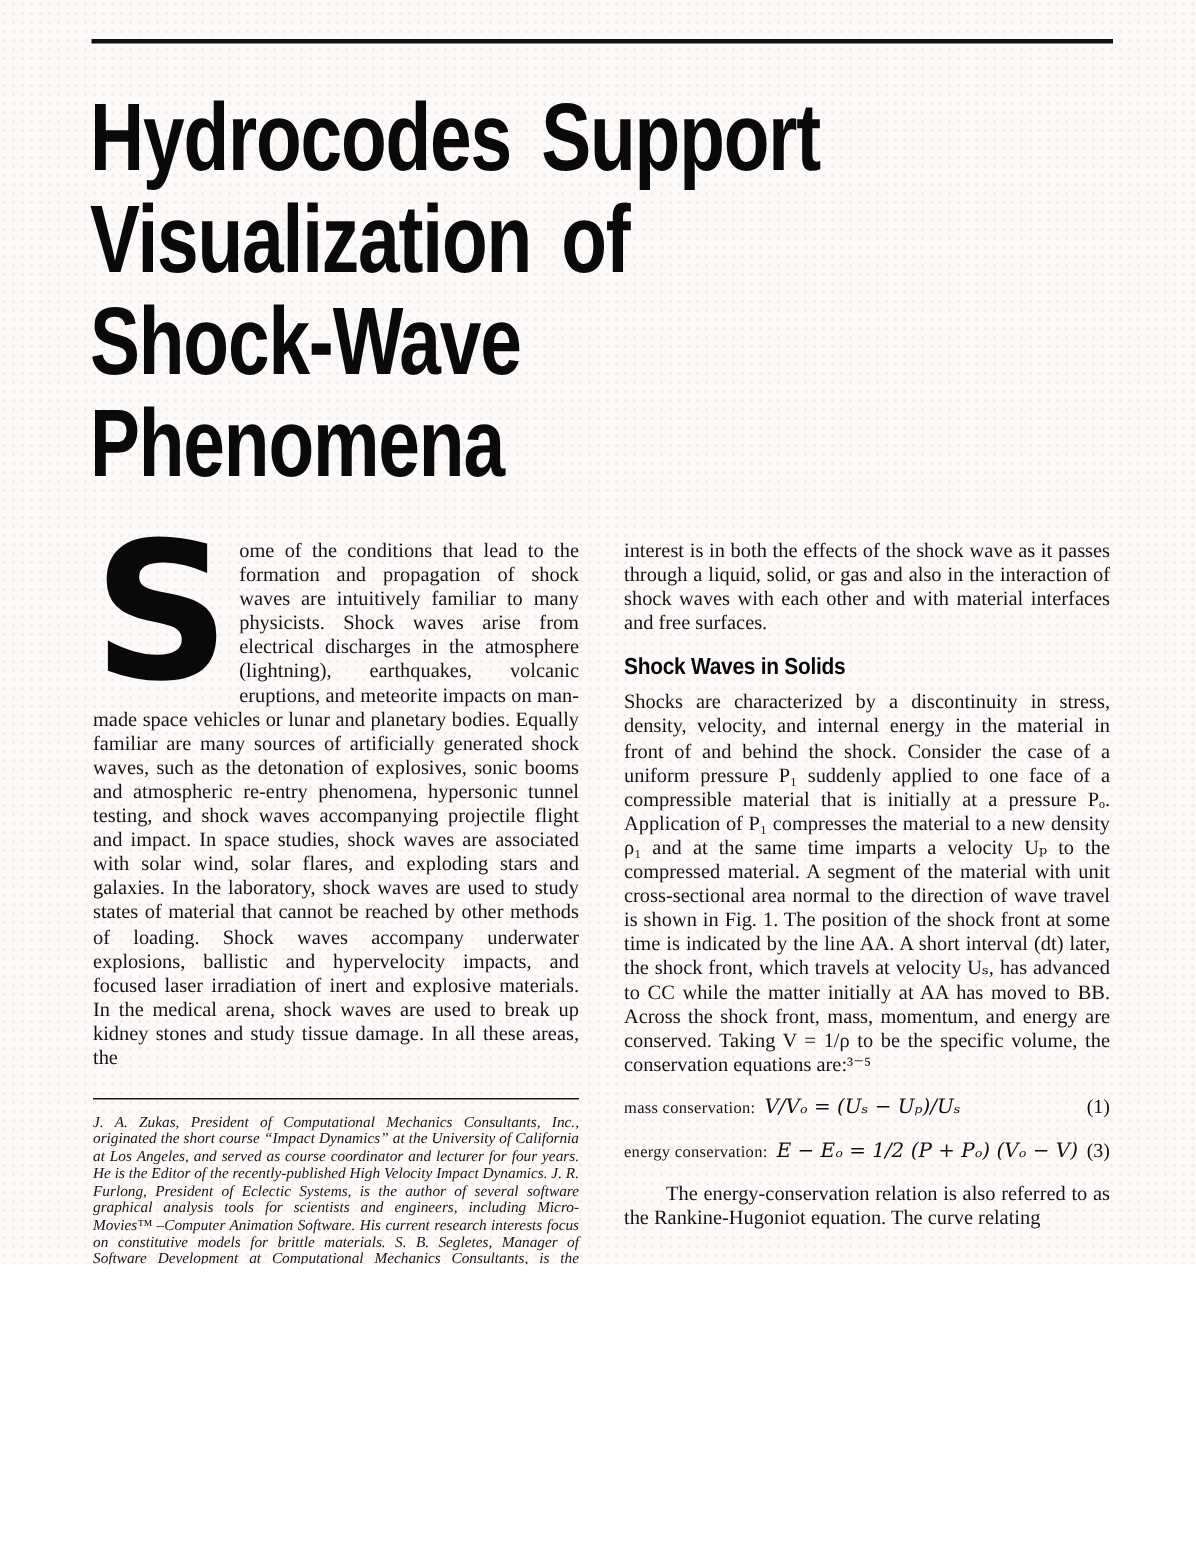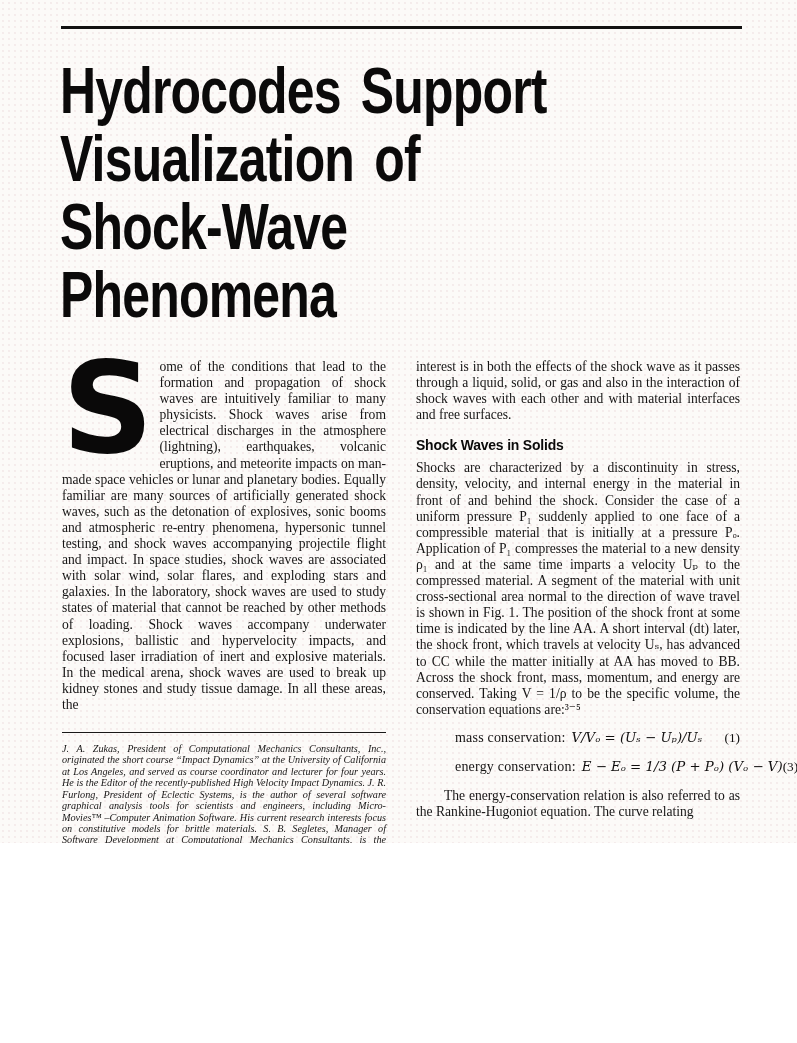--- a/index.html
+++ b/index.html
@@ -111,25 +111,24 @@
     white-space: nowrap;
     color: #0b0a0a;
   }
   .equations { margin: 12px 0 4px 0; }
   .eq-row {
     display: flex;
     align-items: baseline;
     margin-bottom: 13px;
   }
   .eq-label {
-    font-size: 14px;
+    font-size: 11px;
     letter-spacing: 0.2px;
     white-space: nowrap;
     color: #161515;
-    margin-left: 39px;
   }
   .eq-expr {
     font-family: "DejaVu Serif", serif;
     font-style: italic;
     font-size: 13.3px;
     margin-left: 6px;
     white-space: nowrap;
     color: #100f0f;
   }
   .eq-num {
@@ -188,21 +187,21 @@
       <p class="body-text">Shocks are characterized by a discontinuity in stress, density, velocity, and internal energy in the material in front of and behind the shock. Consider the case of a uniform pressure P₁ suddenly applied to one face of a compressible material that is initially at a pressure Pₒ. Application of P₁ compresses the material to a new density ρ₁ and at the same time imparts a velocity Uₚ to the compressed material. A segment of the material with unit cross-sectional area normal to the direction of wave travel is shown in Fig. 1. The position of the shock front at some time is indicated by the line AA. A short interval (dt) later, the shock front, which travels at velocity Uₛ, has advanced to CC while the matter initially at AA has moved to BB. Across the shock front, mass, momentum, and energy are conserved. Taking V = 1/ρ to be the specific volume, the conservation equations are:³⁻⁵</p>
 
       <div class="equations">
         <div class="eq-row">
           <span class="eq-label">mass conservation:</span>
           <span class="eq-expr">V/Vₒ = (Uₛ − Uₚ)/Uₛ</span>
           <span class="eq-num">(1)</span>
         </div>
         <div class="eq-row">
           <span class="eq-label">energy conservation:</span>
-          <span class="eq-expr">E − Eₒ = 1/3 (P + Pₒ) (Vₒ − V)</span>
+          <span class="eq-expr">E − Eₒ = 1/2 (P + Pₒ) (Vₒ − V)</span>
           <span class="eq-num">(3)</span>
         </div>
       </div>
 
       <p class="body-text indent">The energy-conservation relation is also referred to as the Rankine-Hugoniot equation. The curve relating</p>
     </div>
 
   </div>
 
   <div class="footer">

